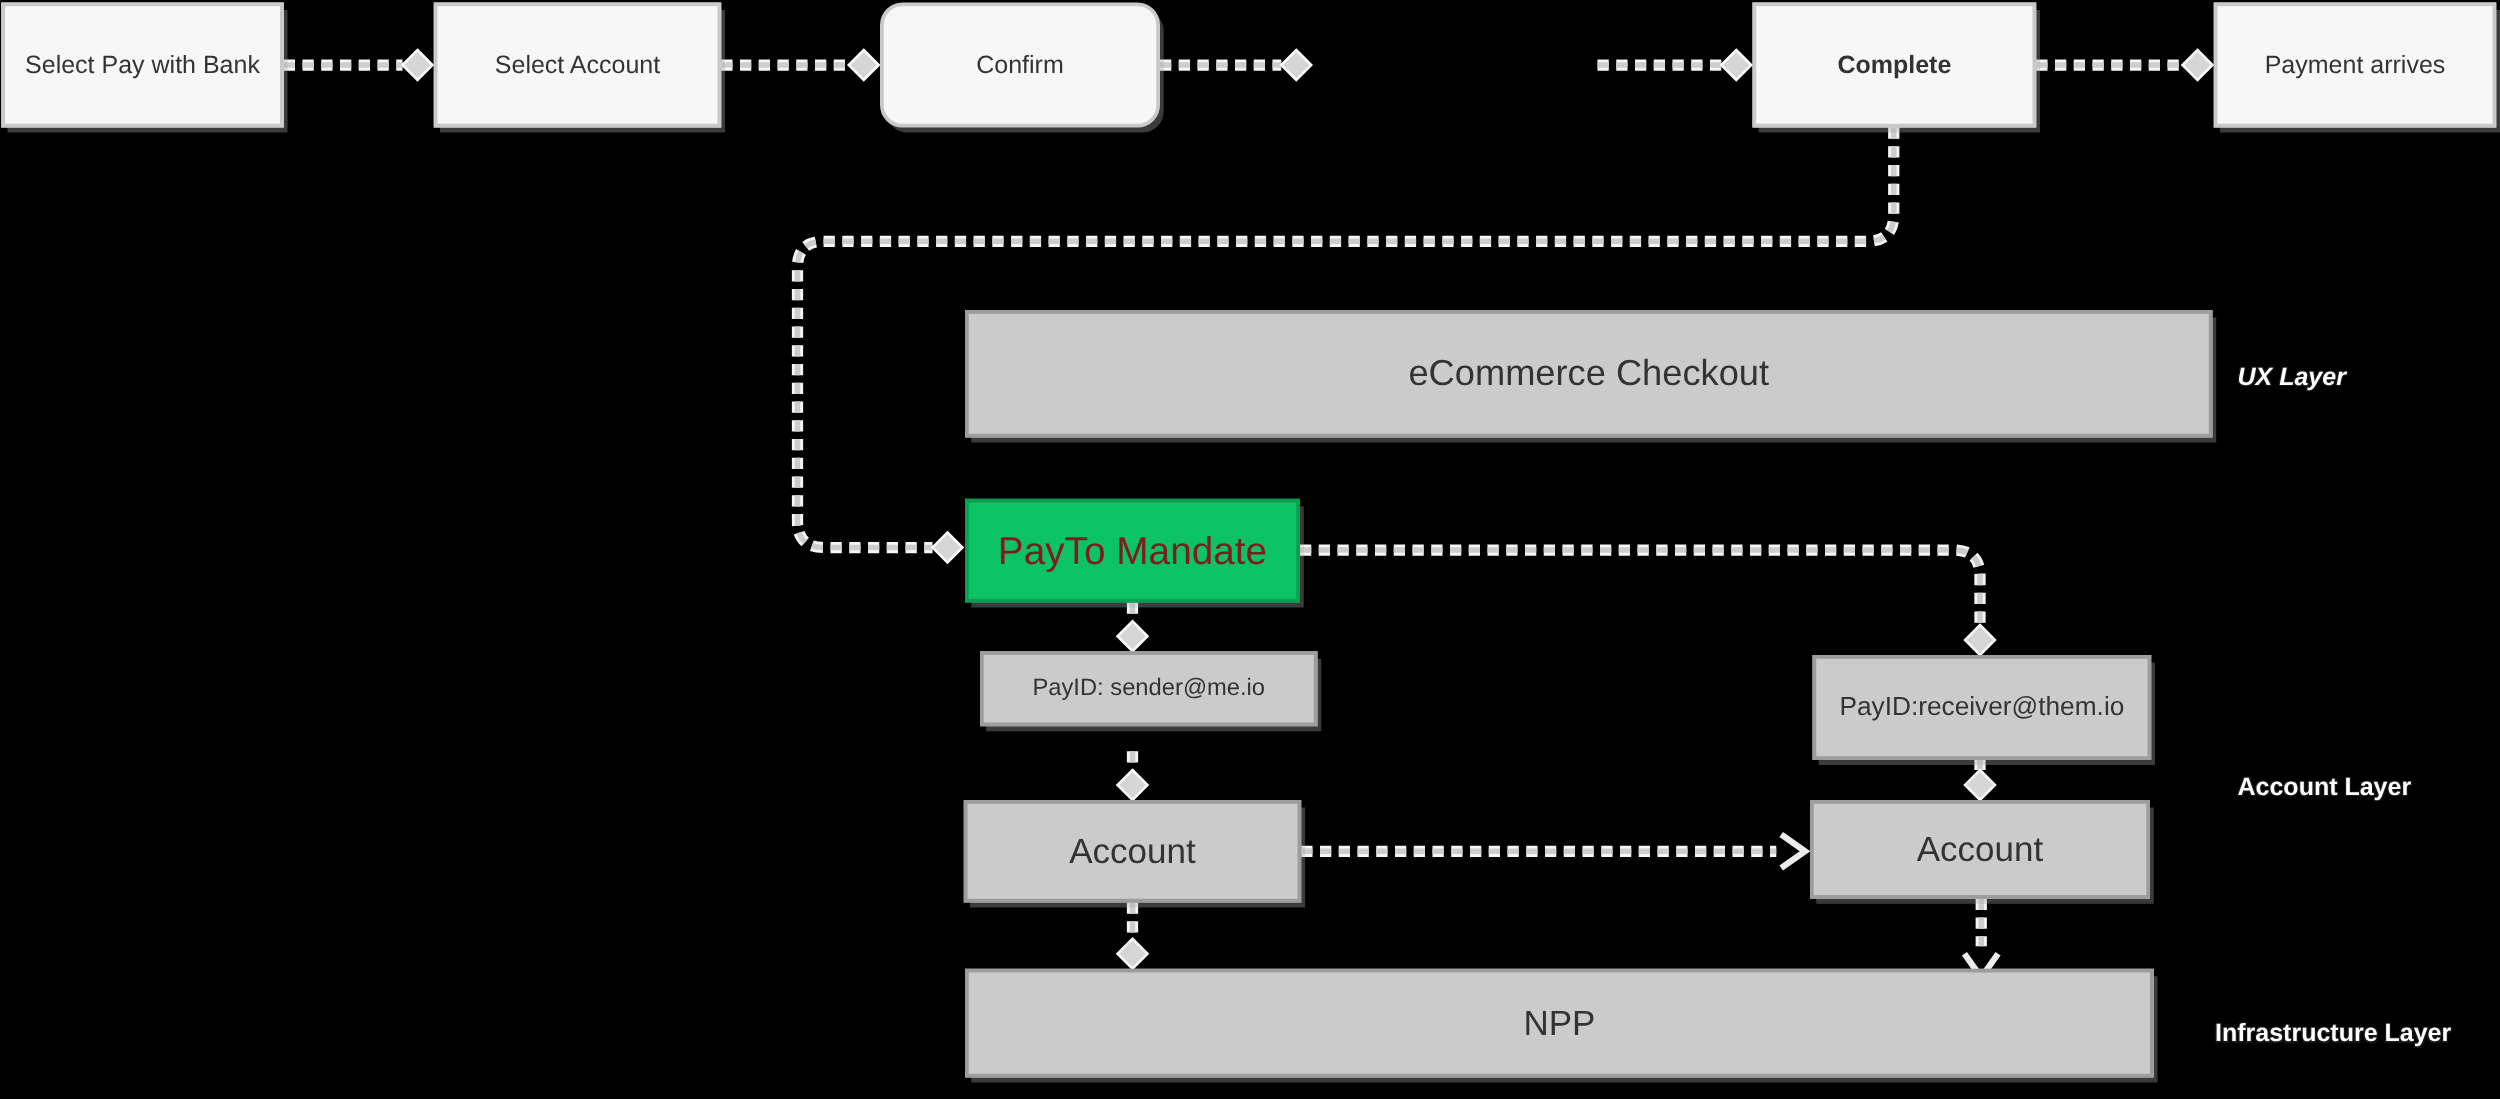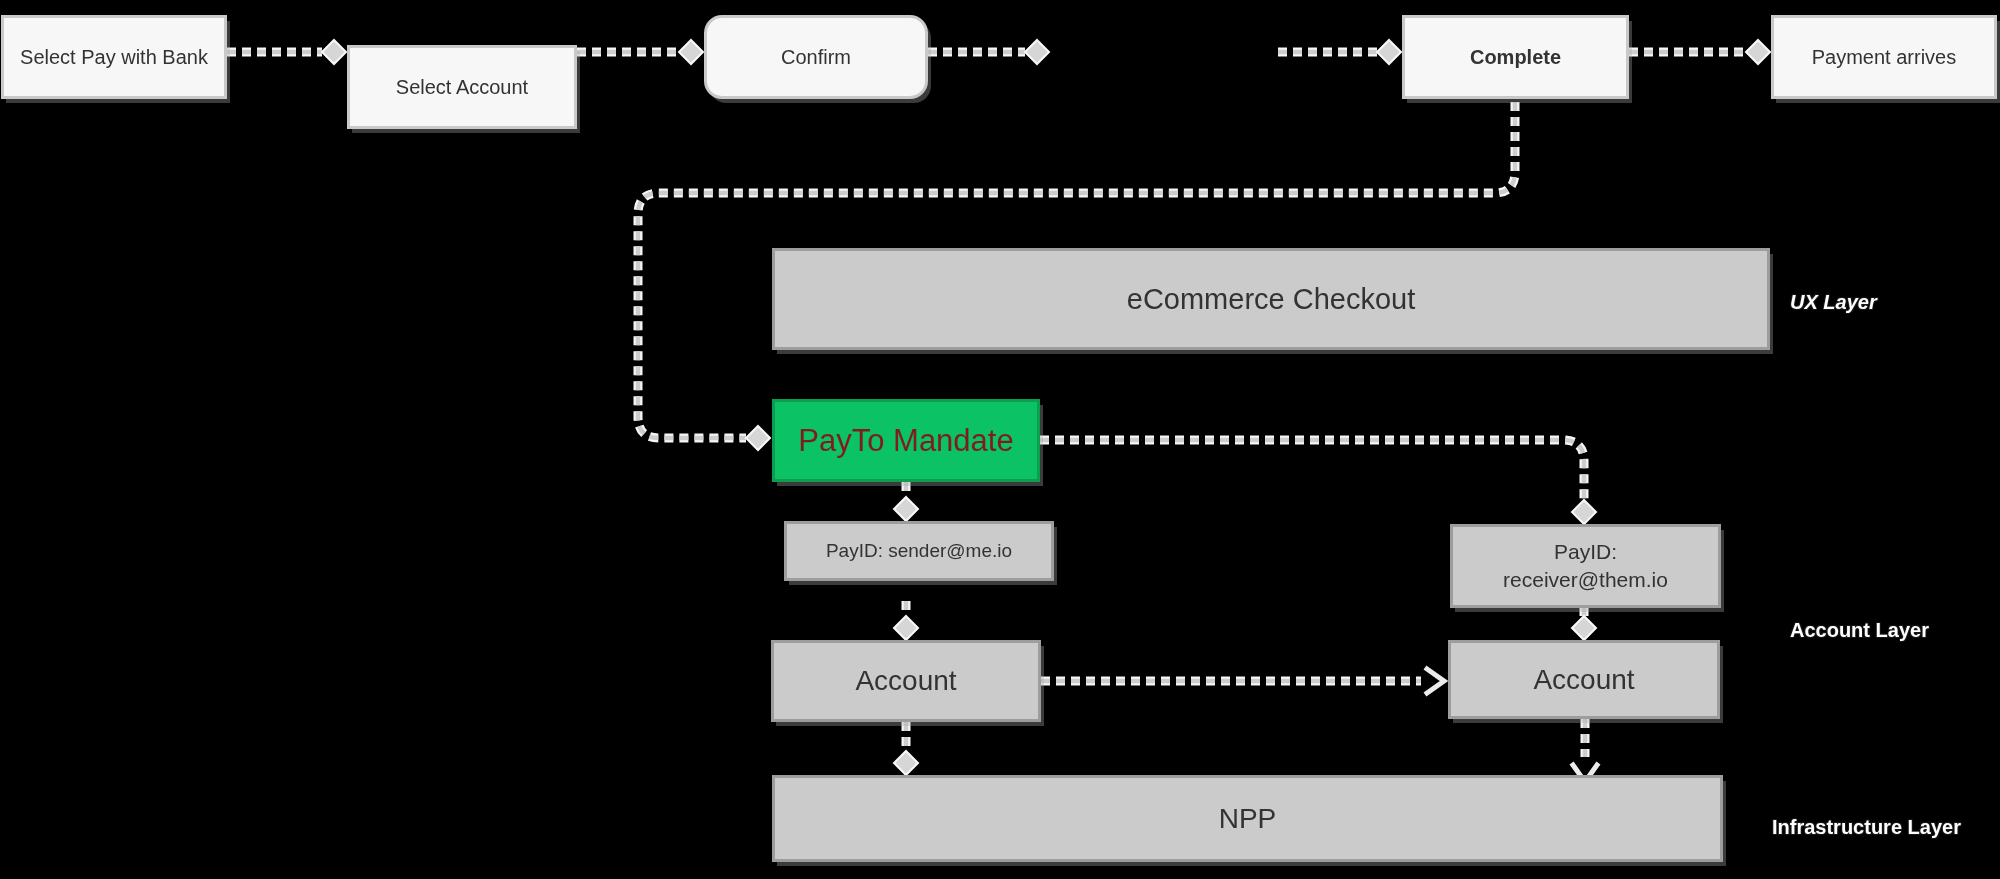--- a/index.html
+++ b/index.html
@@ -17,44 +17,44 @@
   .diamond{fill:#d6d6d6;stroke:#fafafa;stroke-width:2;}
   .chevron{fill:none;stroke:#ececec;stroke-width:5;stroke-linecap:square;}
   
   .node{
     position:absolute;box-sizing:border-box;
     display:flex;align-items:center;justify-content:center;
     text-align:center;color:var(--text,#333);
     box-shadow:4px 5px 0 -1px rgba(170,170,170,.35);
   }
   .step{
-    top:15px;height:84px;
+    top:2px;height:100px;
     background:var(--step_fill,#f7f7f7);
     border:3px solid var(--step_border,#c9c9c9);
     font-size:20px;line-height:31px;padding:4px 16px;
   }
   #step-1{left:1px;width:226px;}
-  #step-2{left:347px;width:230px;margin-top:30px;}
+  #step-2{left:347px;width:230px;}
   #step-3{left:704px;width:224px;border-radius:18px;}
   #step-4{left:1050px;width:228px;}
   #step-5{left:1402px;width:227px;font-weight:bold;}
   #step-6{left:1771px;width:226px;}
   .gray{
     background:var(--node_fill,#cbcbcb);
     border:3px solid var(--node_border,#9d9d9d);
   }
   #ecommerce{left:772px;top:248px;width:998px;height:102px;font-size:29px;}
   #payto{
     left:772px;top:399px;width:268px;height:83px;font-size:31px;
     background:var(--highlight_fill,#0bc364);
     border:3px solid var(--highlight_border,#0b9e50);
     color:#7f1d1d;
   }
   #payid-sender{left:772px;top:521px;width:270px;height:60px;font-size:19px;margin-left:12px;}
-  #payid-receiver{left:1450px;top:524px;width:271px;height:84px;font-size:21px;line-height:28px;flex-direction:column;}
+  #payid-receiver{left:1450px;top:524px;width:271px;height:84px;font-size:21px;line-height:28px;flex-direction:row;}
   #account-sender{left:771px;top:640px;width:270px;height:82px;font-size:28px;}
   #account-receiver{left:1448px;top:640px;width:272px;height:79px;font-size:28px;}
   #npp{left:772px;top:775px;width:951px;height:87px;font-size:28px;}
   
   .layer-label{
     position:absolute;color:var(--label_text,#fff);
     font-size:20px;font-weight:bold;white-space:nowrap;
     text-shadow:1px 1px 0 #161616,-1px -1px 0 #161616,1px -1px 0 #161616,-1px 1px 0 #161616;
   }
   #label-ux{left:1790px;top:291px;font-style:italic;}

